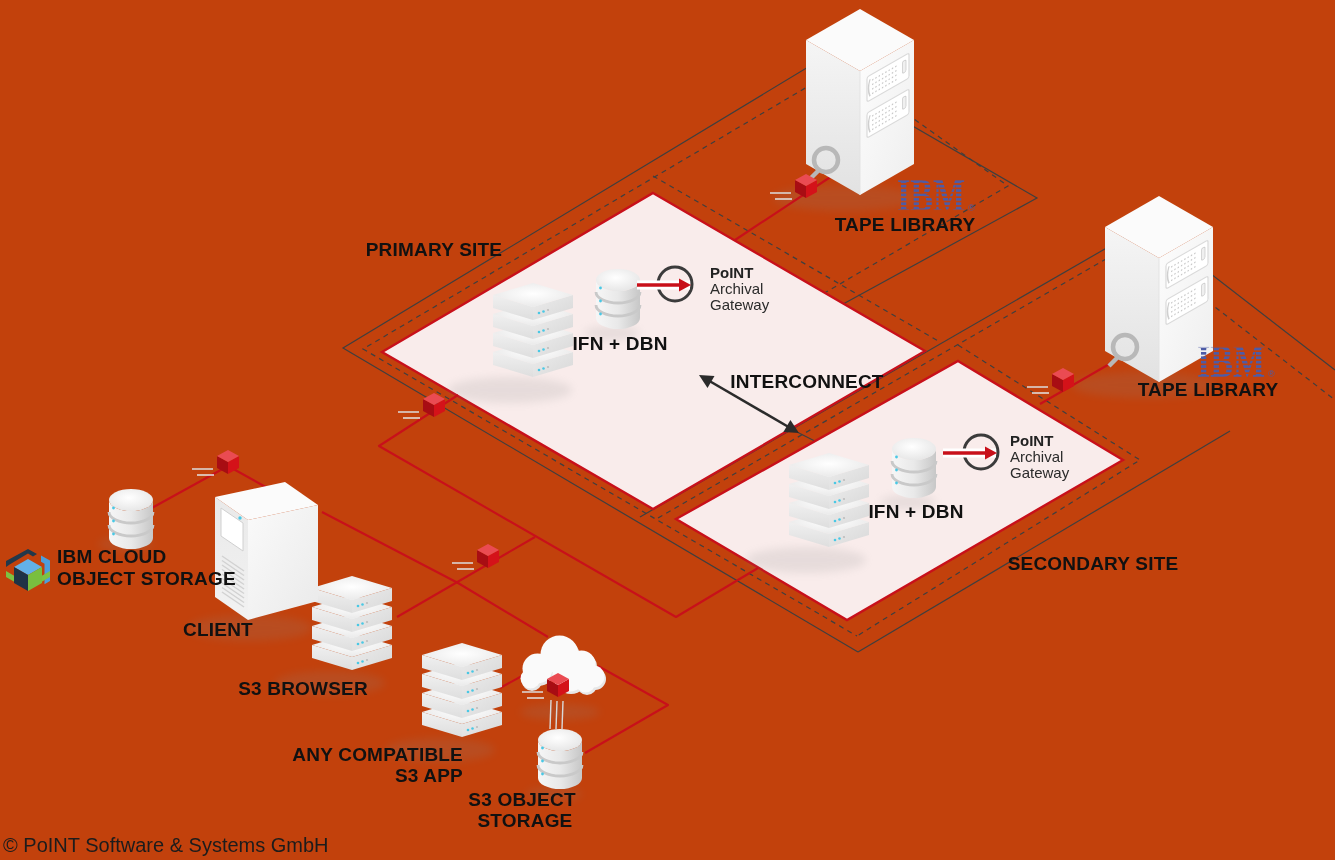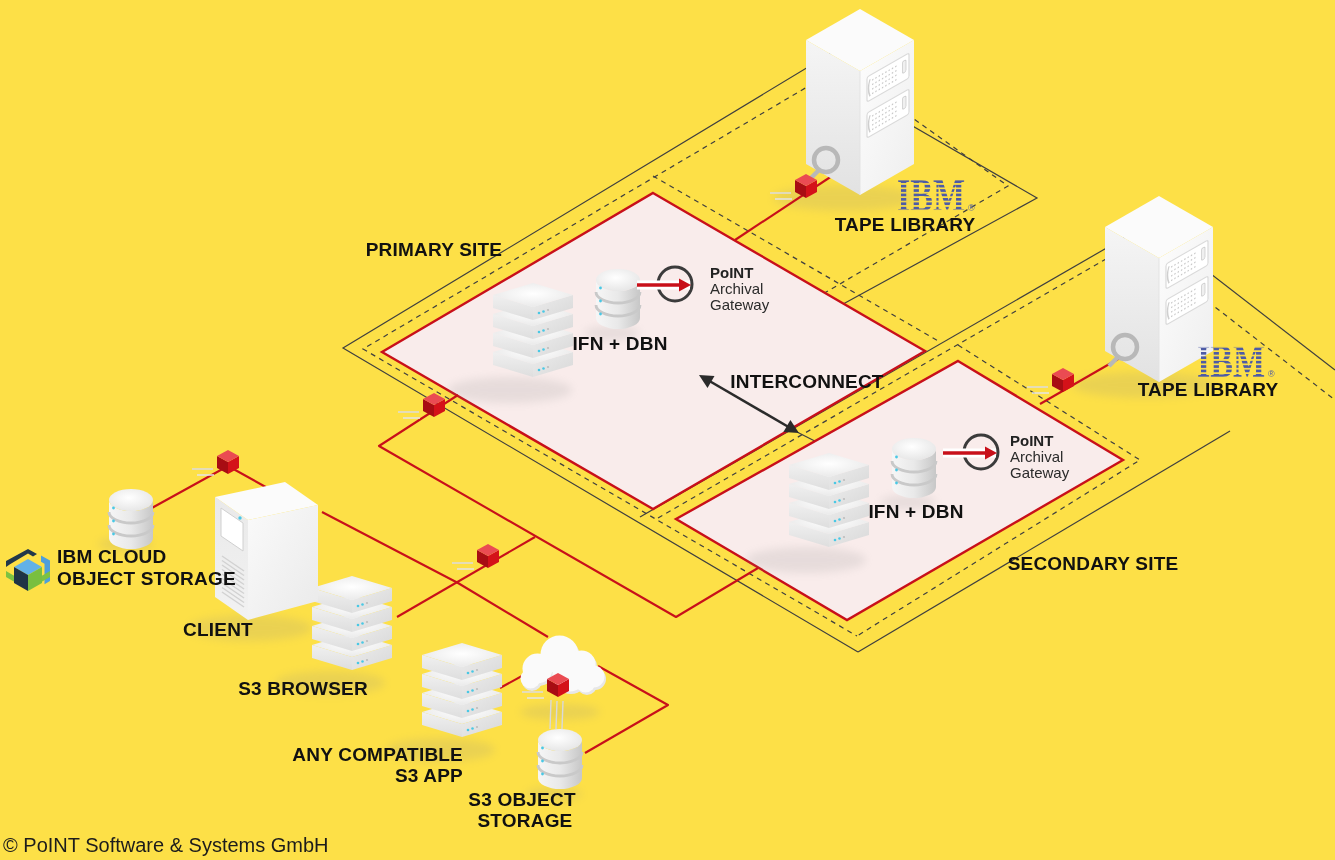--- a/index.html
+++ b/index.html
@@ -1,16 +1,16 @@
 <!DOCTYPE html>
 <html><head>
 <meta charset="utf-8">
 <style>
   html,body{margin:0;padding:0;background:#ffffff;}
-  #stage{position:relative;width:1335px;height:860px;background:#fde047;overflow:hidden;
+  #stage{position:relative;width:1335px;height:860px;background:#c2410c;overflow:hidden;
          font-family:"Liberation Sans", sans-serif;}
   svg text{font-family:"Liberation Sans", sans-serif;}
   .lbl{font-weight:bold;fill:#111111;font-size:19px;letter-spacing:.2px;}
   .gw-b{font-weight:bold;fill:#222222;font-size:15px;}
   .gw-r{font-weight:normal;fill:#2b2b2b;font-size:15px;}
   .copy{font-weight:normal;fill:#1c1c1c;font-size:20px;}
   .ibm{font-family:"Liberation Serif", serif;font-weight:bold;}
 </style>
 </head>
 <body>

